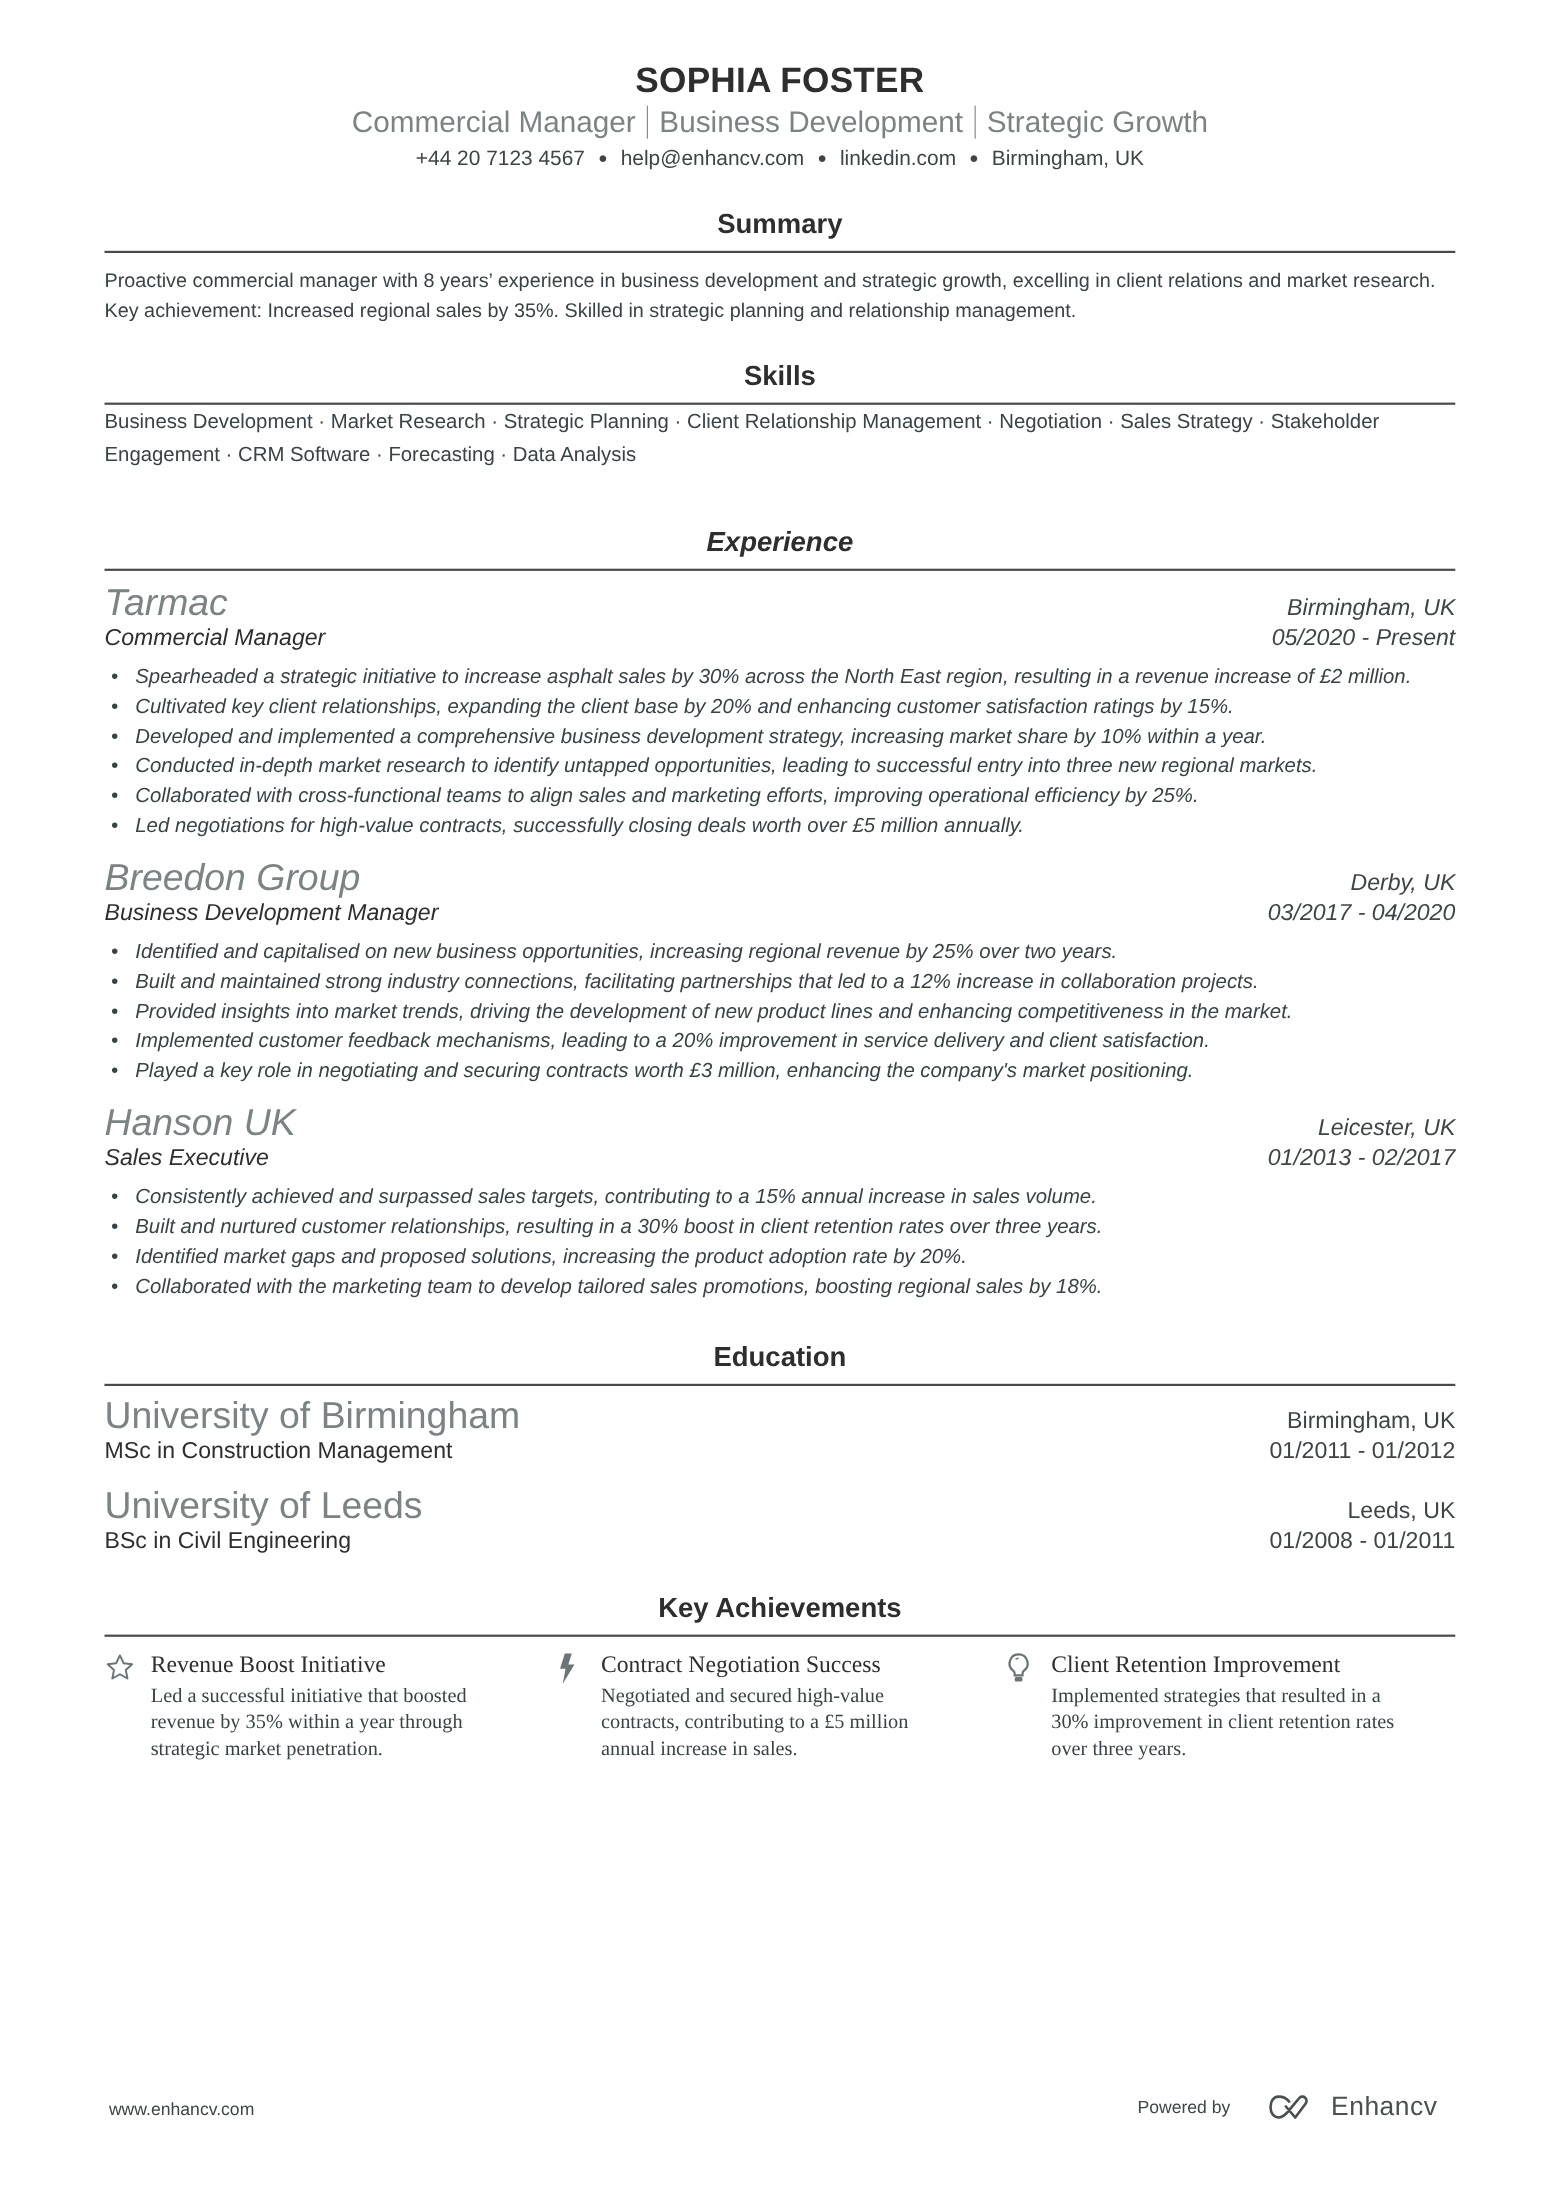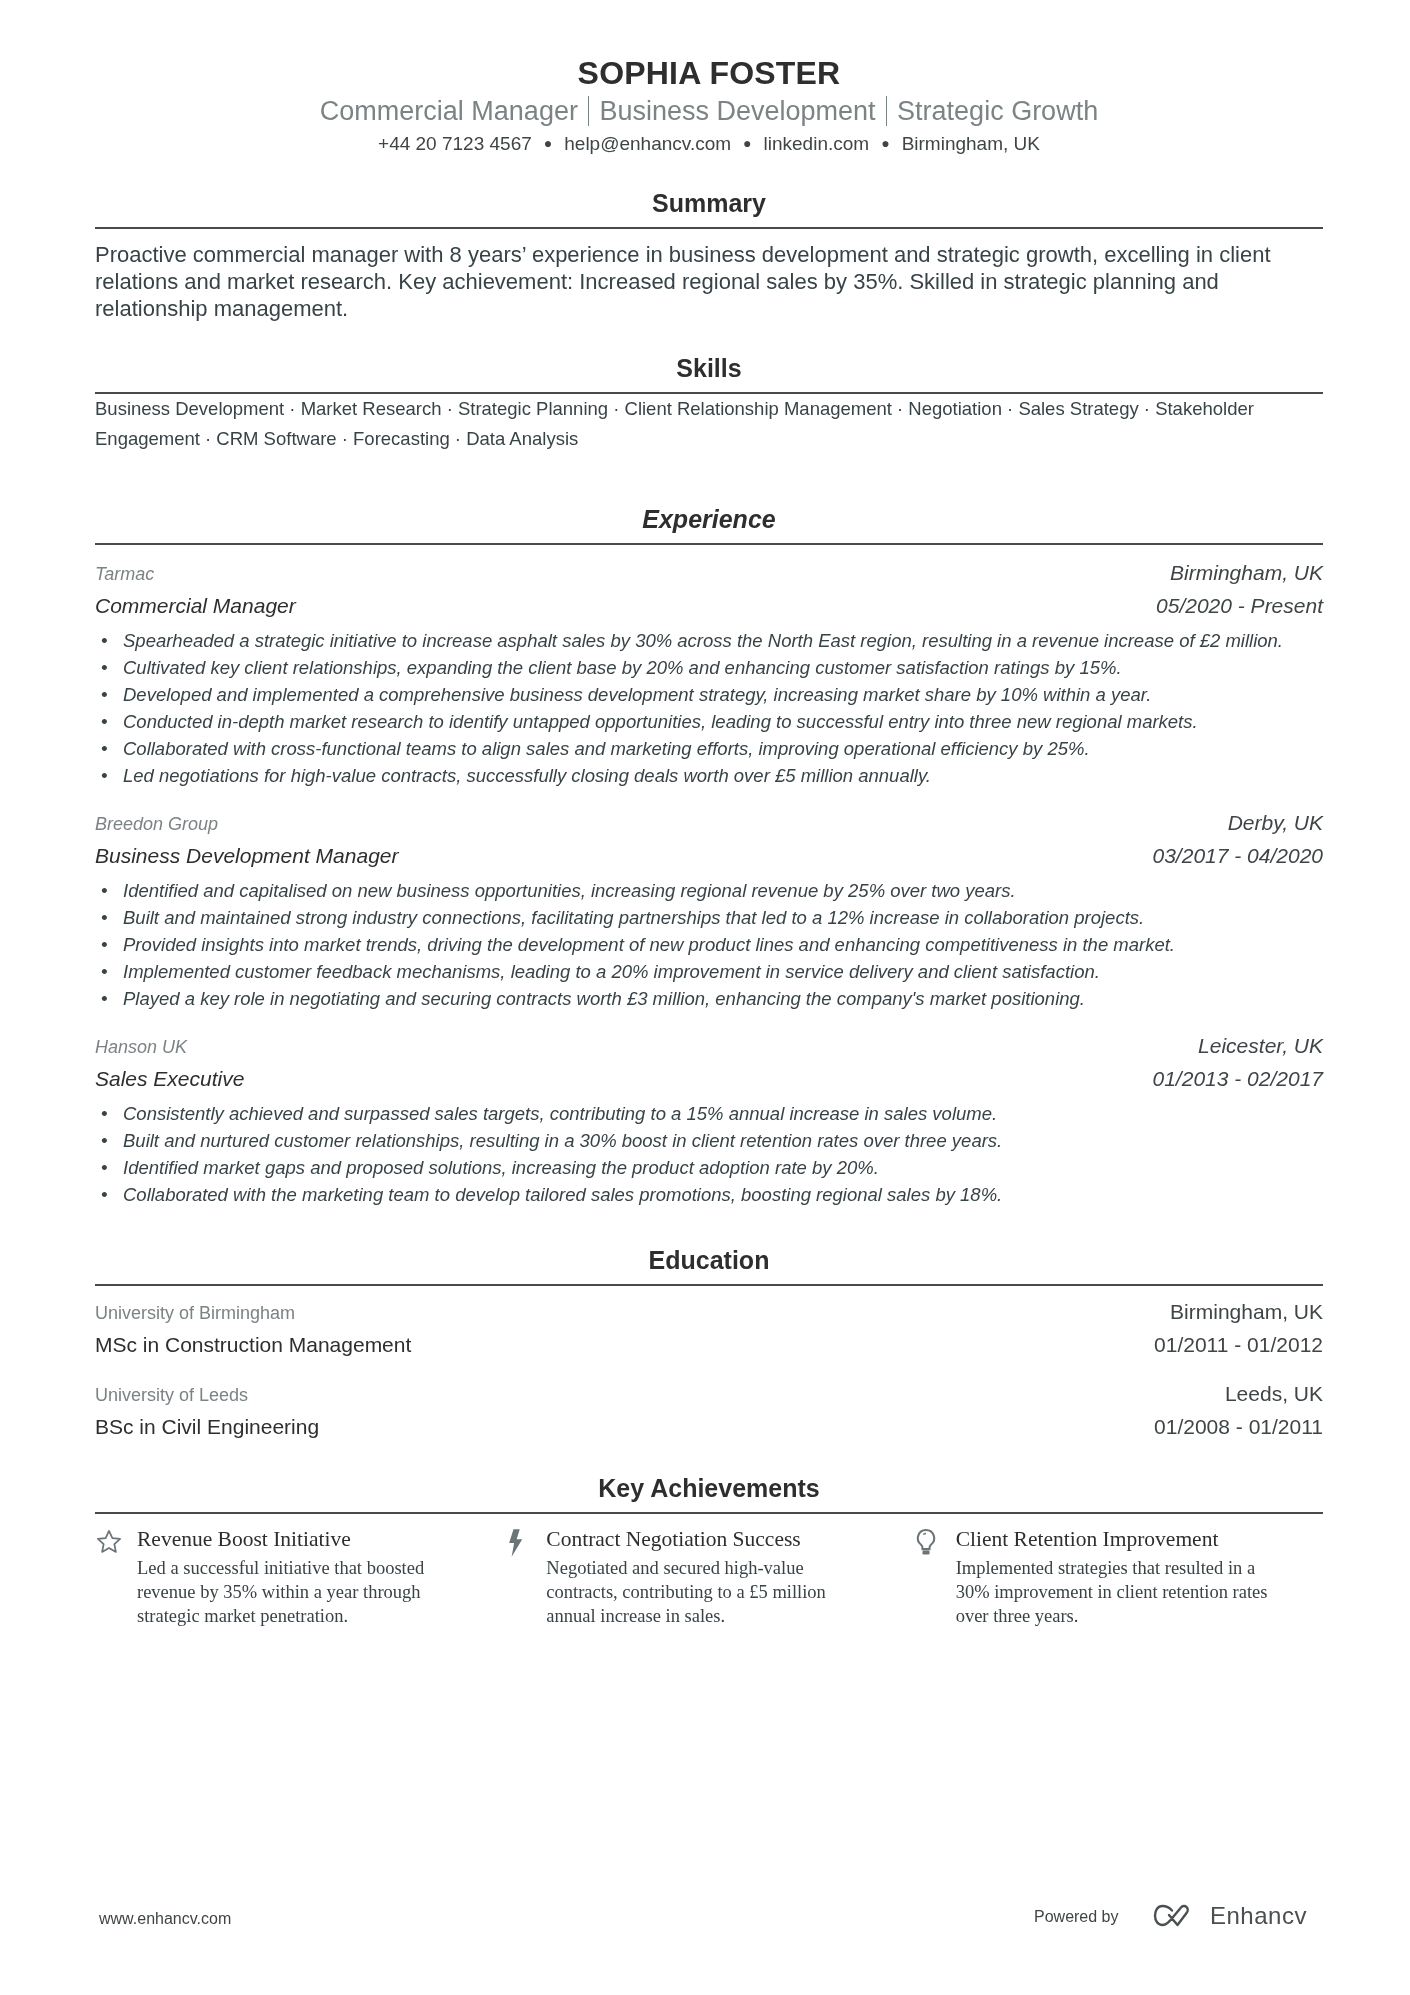--- a/index.html
+++ b/index.html
@@ -8,28 +8,28 @@
   .page { position: absolute; left: 95px; top: 0; width: 1228px; }
   .header { text-align: center; padding-top: 54px; }
   .name { font-size: 32px; font-weight: 700; color: #2e2e2e; letter-spacing: 0.2px; line-height: 38px; }
   .title { font-size: 27px; color: #7b8385; line-height: 34px; margin-top: 2px; }
   .title .sep { display: inline-block; width: 1.5px; height: 30px; background: #7b8385; vertical-align: -6px; margin: 0 10px; }
   .contact { font-size: 19px; color: #3f4547; line-height: 26px; margin-top: 2px; }
   .contact .dot { margin: 0 12px; font-size: 14px; vertical-align: 2px; }
 
   .section-title { text-align: center; font-size: 25px; color: #2e2e2e; line-height: 32px; padding-bottom: 8px; border-bottom: 2px solid #4a4a4a; }
   .summary-sec { margin-top: 30px; }
-  .summary-text { font-size: 22px; line-height: 27px; margin-top: 12px; color: #384347; }
+  .summary-text { font-size: 18px; line-height: 27px; margin-top: 12px; color: #384347; }
   .skills-sec { margin-top: 30px; }
   .skills-text { font-size: 18.5px; line-height: 30px; color: #384347; }
   .experience-sec { margin-top: 49px; font-style: italic; }
 
   .entry { margin-top: 12px; }
   .entry-row { display: flex; justify-content: space-between; align-items: baseline; }
-  .company { font-size: 18px; color: #7b8385; line-height: 34px; }
+  .company { font-size: 34px; color: #7b8385; line-height: 34px; }
   .location { font-size: 21px; color: #3f4547; }
   .role { font-size: 21px; color: #2e2e2e; line-height: 30px; }
   .dates { font-size: 21px; color: #3f4547; }
   .bullets { list-style: none; margin-top: 6px; }
   .bullets li { position: relative; padding-left: 28px; font-size: 18.5px; line-height: 27px; color: #384347; }
   .bullets li::before { content: "\2022"; position: absolute; left: 6px; top: 0; color: #384347; }
 
   .education-sec { margin-top: 36px; }
   .edu-entry { margin-top: 10px; }
   .edu-entry + .edu-entry { margin-top: 18px; }

